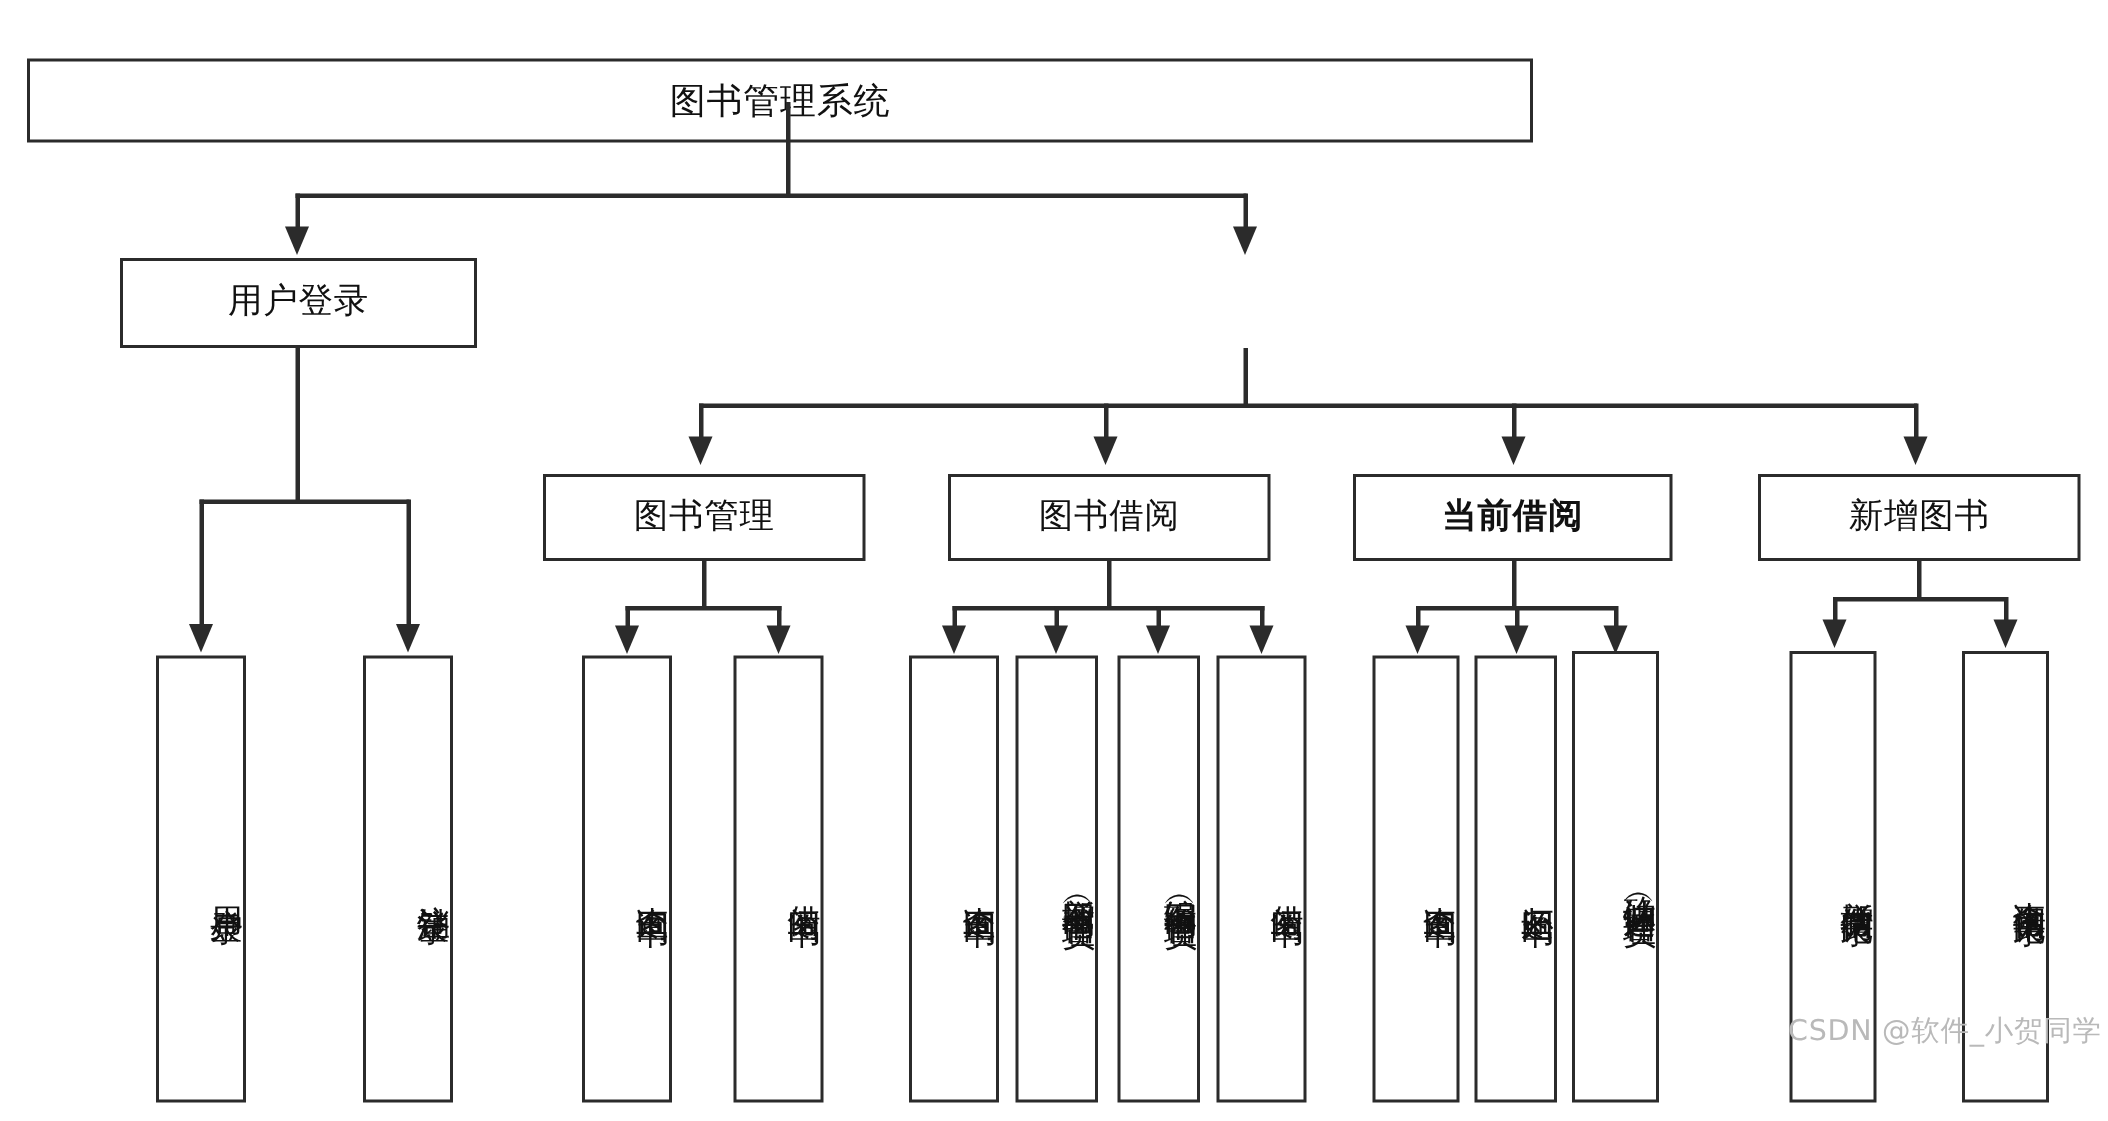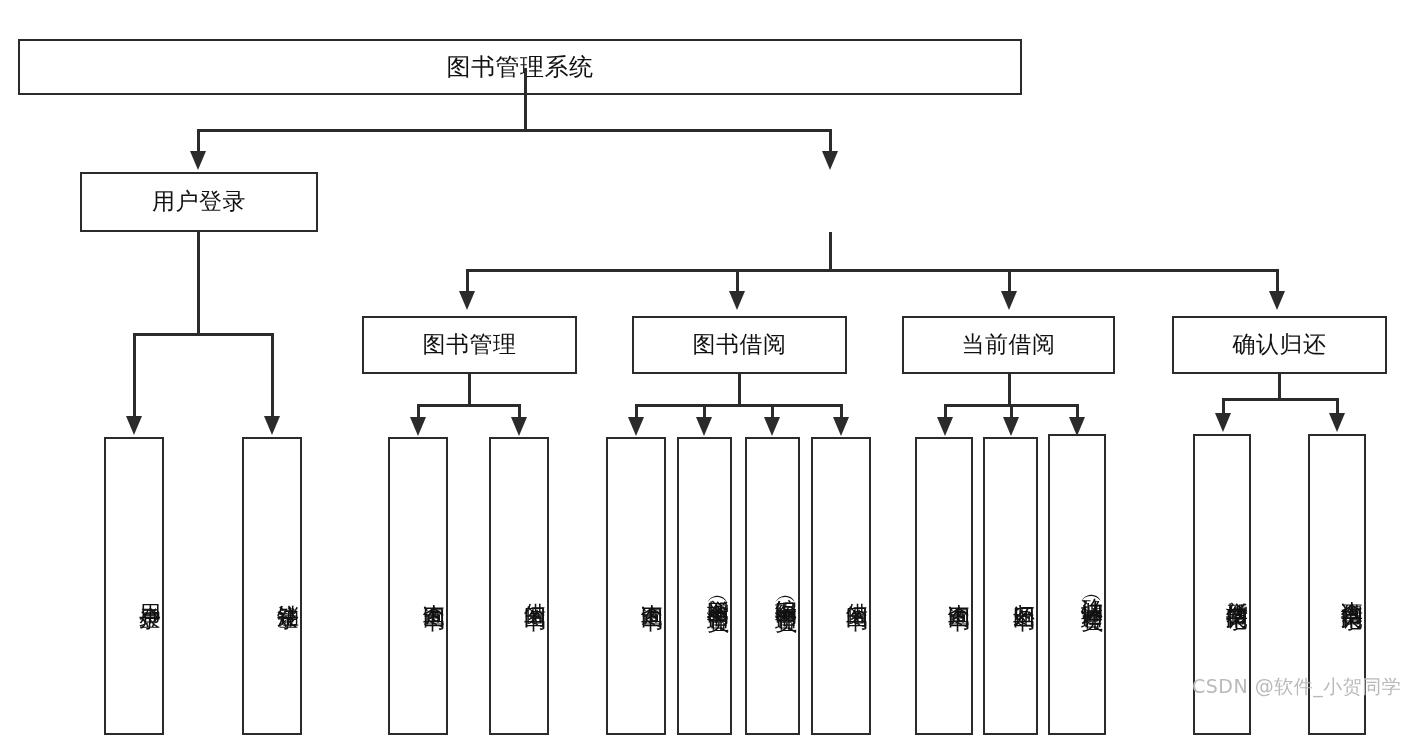--- a/index.html
+++ b/index.html
@@ -120,26 +120,26 @@
   <div class="arrow" style="left:1269px; top:291px;"></div>
 
   <div class="node node-h" style="left:362px; top:316px; width:215px; height:58px;">
     <span>图书管理</span>
   </div>
 
   <div class="node node-h" style="left:632px; top:316px; width:215px; height:58px;text-align:center;">
     <span>图书借阅</span>
   </div>
 
-  <div class="node node-h" style="left:902px; top:316px; width:213px; height:58px;">
+  <div class="node node-h" style="left:902px; top:316px; width:213px; height:58px;font-weight:bold;">
     <span>当前借阅</span>
   </div>
 
   <div class="node node-h" style="left:1172px; top:316px; width:215px; height:58px;">
-    <span>确认归还</span>
+    <span>新增图书</span>
   </div>
 
   <div class="vline" style="left:468px; top:374px; height:32px;"></div>
   <div class="hline" style="left:417px; top:404px; width:104px;"></div>
   <div class="vline" style="left:417px; top:404px; height:16px;"></div>
   <div class="arrow" style="left:410px; top:417px;"></div>
   <div class="vline" style="left:518px; top:404px; height:16px;"></div>
   <div class="arrow" style="left:511px; top:417px;"></div>
 
   <div class="vline" style="left:738px; top:374px; height:32px;"></div>

